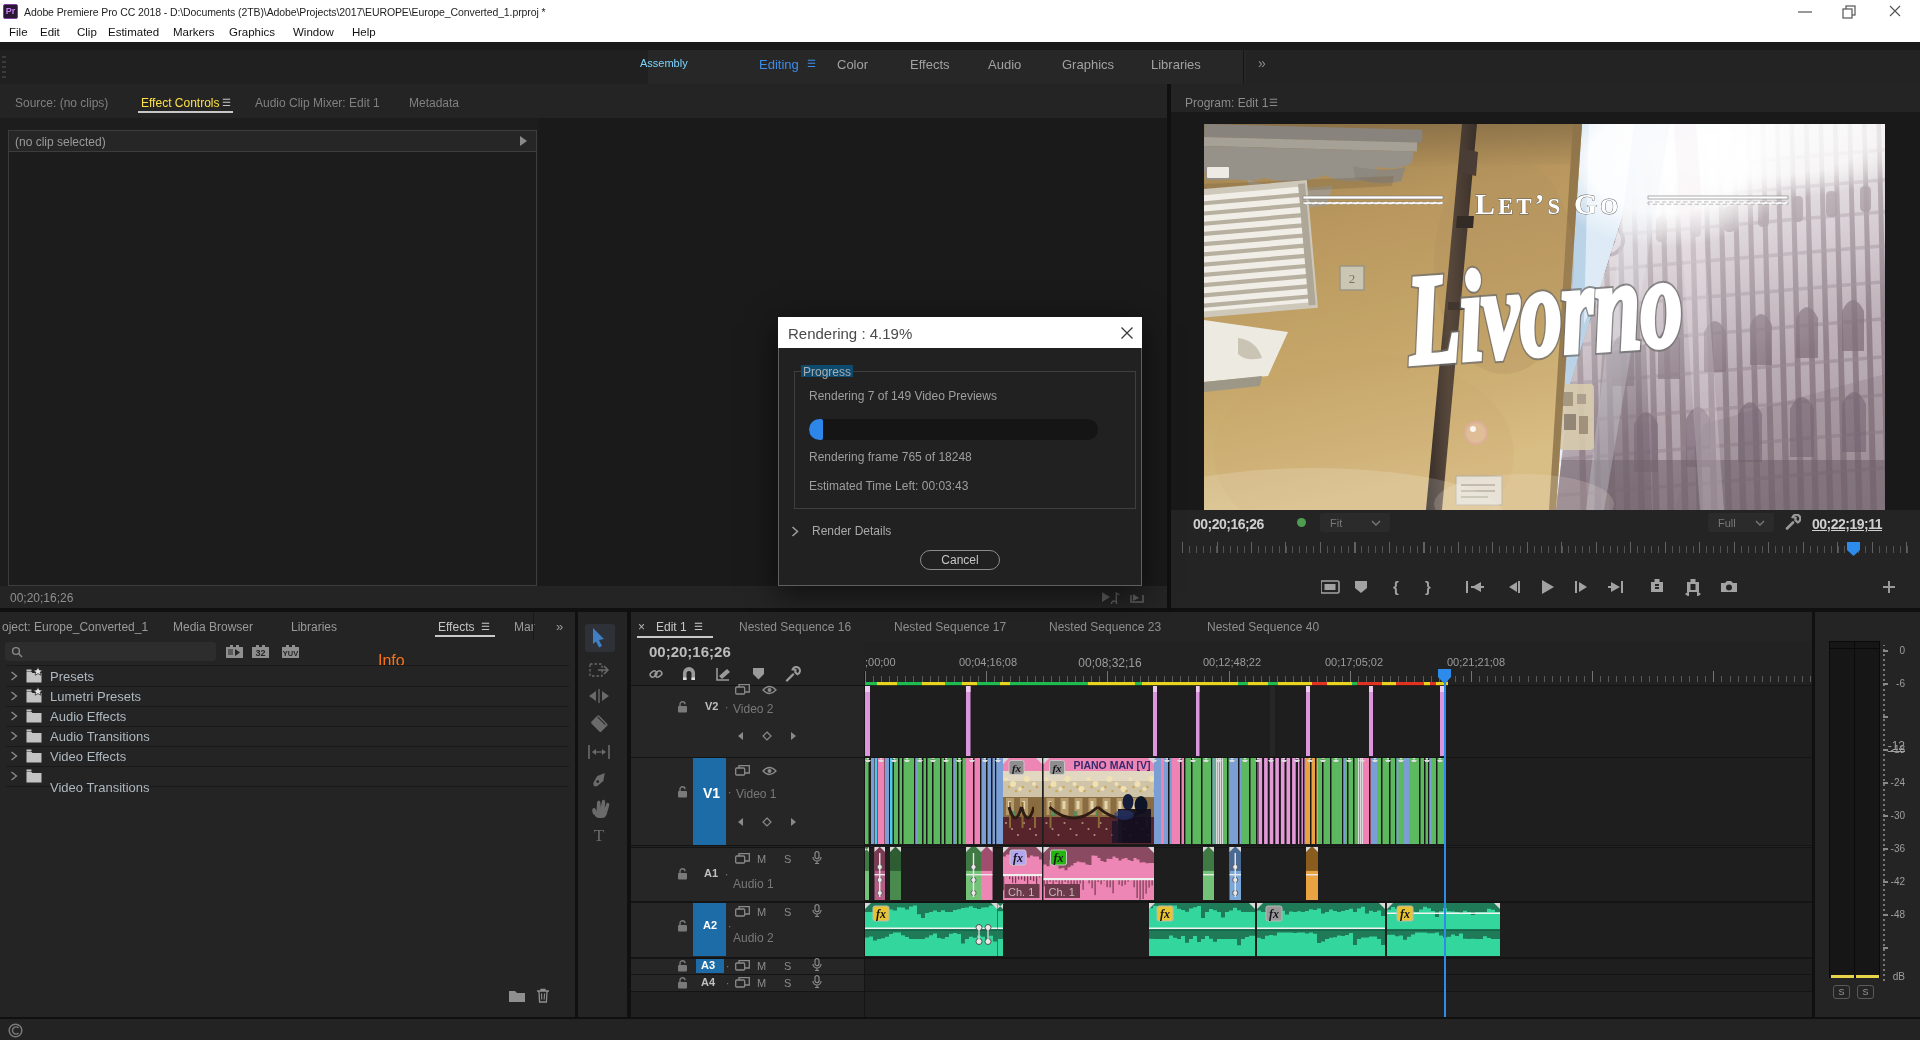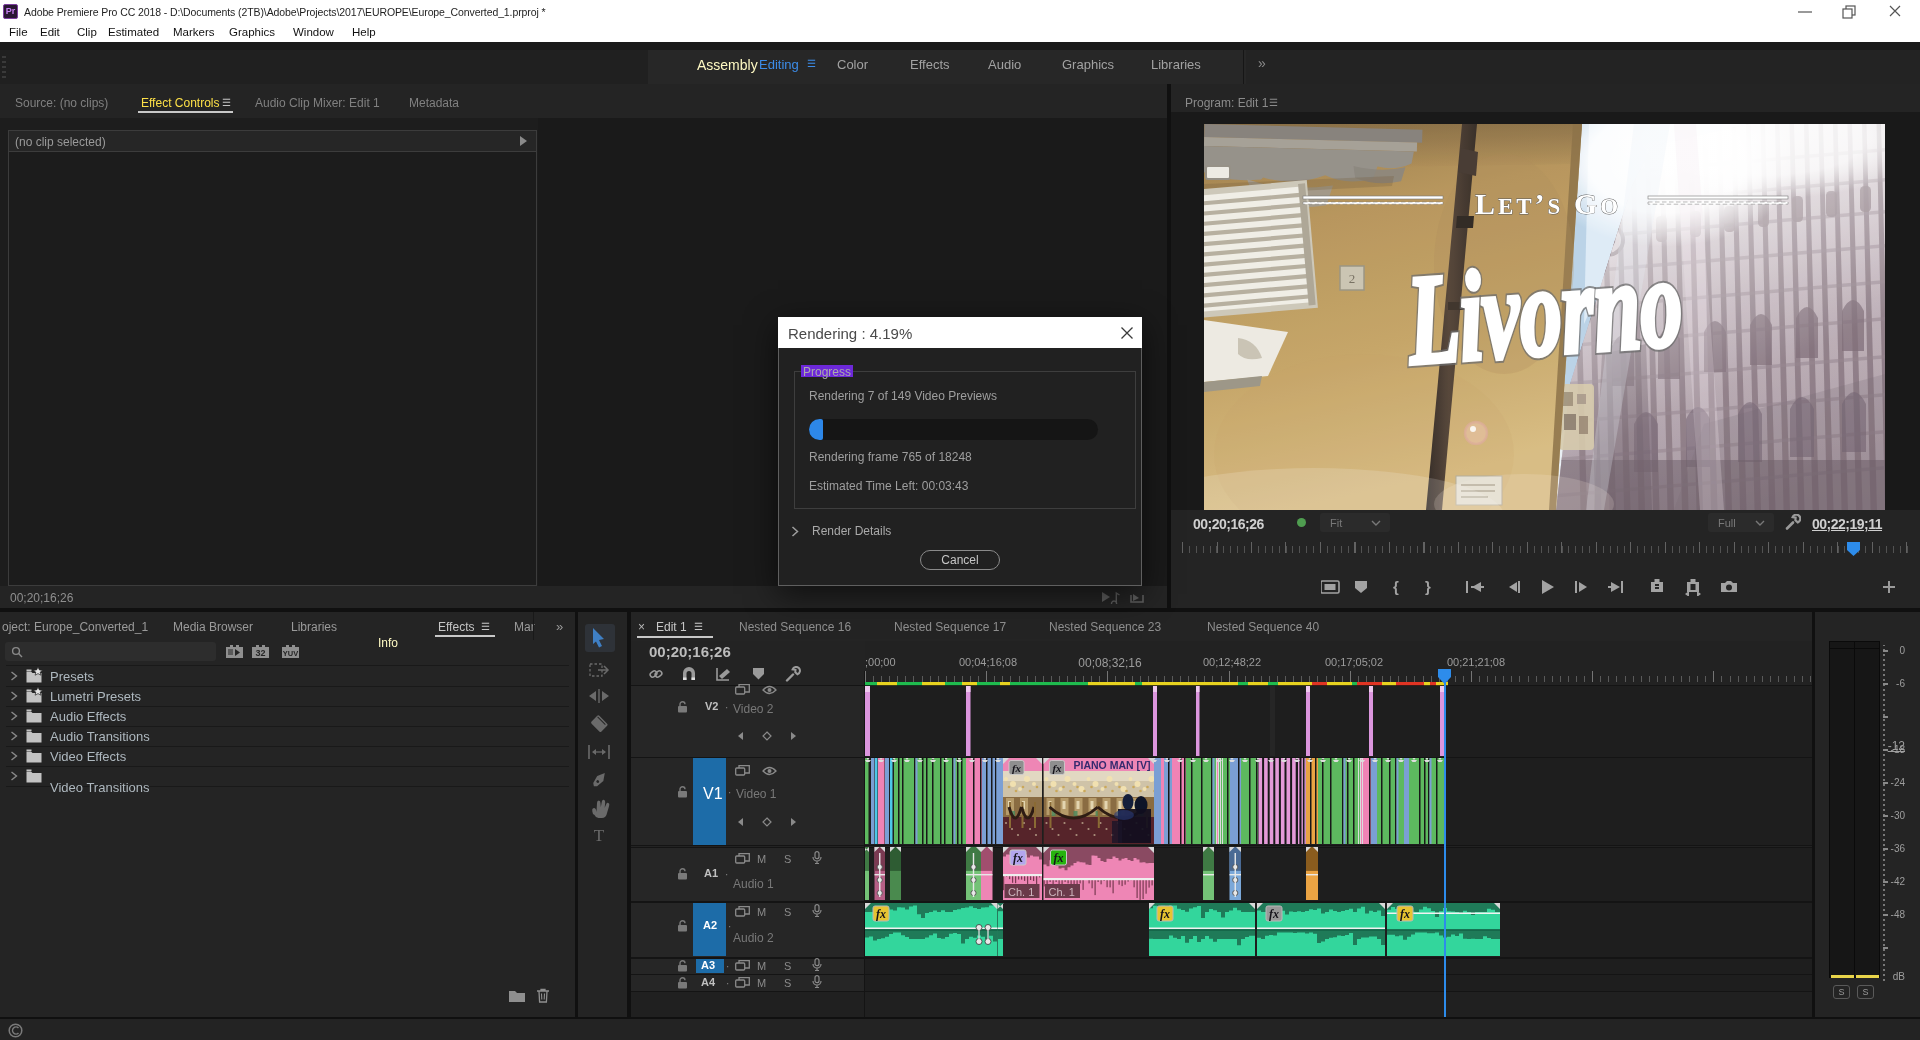--- a/index.html
+++ b/index.html
@@ -20,21 +20,21 @@
 <div style="left:77px;top:26px;font-size:11.5px;color:#111111;white-space:nowrap;">Clip</div>
 <div style="left:108px;top:26px;font-size:11.5px;color:#111111;white-space:nowrap;">Estimated</div>
 <div style="left:173px;top:26px;font-size:11.5px;color:#111111;white-space:nowrap;">Markers</div>
 <div style="left:229px;top:26px;font-size:11.5px;color:#111111;white-space:nowrap;">Graphics</div>
 <div style="left:293px;top:26px;font-size:11.5px;color:#111111;white-space:nowrap;">Window</div>
 <div style="left:352px;top:26px;font-size:11.5px;color:#111111;white-space:nowrap;">Help</div>
 <div style="left:0px;top:42px;width:1920px;height:42px;background:#272727;"></div>
 <div style="left:0px;top:42px;width:1920px;height:8px;background:#1a1a1a;"></div>
 <div style="left:0px;top:50px;width:648px;height:34px;background:#202020;"></div>
 <div style="left:1246px;top:50px;width:674px;height:34px;background:#232323;"></div>
-<div style="left:697px;top:57px;font-size:14px;color:#fef9c3;white-space:nowrap;">Assembly</div>
+<div style="left:640px;top:57px;font-size:11px;color:#7dd3fc;white-space:nowrap;">Assembly</div>
 <div style="left:759px;top:57px;font-size:13px;color:#3c8ce8;white-space:nowrap;">Editing</div>
 <div style="left:837px;top:57px;font-size:13px;color:#a2a2a2;white-space:nowrap;">Color</div>
 <div style="left:910px;top:57px;font-size:13px;color:#a2a2a2;white-space:nowrap;">Effects</div>
 <div style="left:988px;top:57px;font-size:13px;color:#a2a2a2;white-space:nowrap;">Audio</div>
 <div style="left:1062px;top:57px;font-size:13px;color:#a2a2a2;white-space:nowrap;">Graphics</div>
 <div style="left:1151px;top:57px;font-size:13px;color:#a2a2a2;white-space:nowrap;">Libraries</div>
 <div style="left:807px;top:58px;font-size:10px;color:#3c8ce8;white-space:nowrap;">☰</div>
 <div style="left:1243px;top:50px;width:1px;height:34px;background:#161616;"></div>
 <div style="left:1258px;top:55px;font-size:14px;color:#8a8a8a;white-space:nowrap;">»</div>
 <div style="left:2px;top:54px;width:4px;height:24px;background:repeating-linear-gradient(0deg,#3a3a3a 0 2px,transparent 2px 5px);"></div>
@@ -281,21 +281,21 @@
     <path d="M400 5 L404 5 L406 3 L410 3 L412 5 L416 5 L416 14 L400 14 Z"></path>
     <circle cx="408" cy="9.5" r="3" fill="#242424"></circle>
   </svg>
 <svg style="left:1882px;top:580px" width="14" height="14" viewBox="0 0 14 14">
     <path d="M7 1 L7 13 M1 7 L13 7" stroke="#9a9a9a" stroke-width="2"></path>
   </svg>
 <div style="left:0px;top:612px;width:575px;height:405px;background:#242424;"></div>
 <div style="left:2px;top:620px;font-size:12px;color:#9a9a9a;white-space:nowrap;">oject: Europe_Converted_1</div>
 <div style="left:173px;top:620px;font-size:12px;color:#9a9a9a;white-space:nowrap;">Media Browser</div>
 <div style="left:291px;top:620px;font-size:12px;color:#9a9a9a;white-space:nowrap;">Libraries</div>
-<div style="left:378px;top:636px;font-size:12px;color:#fef9c3;white-space:nowrap;">Info</div>
+<div style="left:378px;top:652px;font-size:16px;color:#f97316;white-space:nowrap;">Info</div>
 <div style="left:438px;top:620px;font-size:12px;color:#c6c6c6;white-space:nowrap;">Effects</div>
 <div style="left:435px;top:635px;width:60px;height:2px;background:#c8c8c8;"></div>
 <div style="left:481px;top:621px;font-size:10px;color:#c6c6c6;white-space:nowrap;">☰</div>
 <div style="left:514px;top:620px;font-size:12px;color:#9a9a9a;white-space:nowrap;">Mar</div>
 <div style="left:533px;top:612px;width:1px;height:28px;background:#191919;"></div>
 <div style="left:556px;top:619px;font-size:13px;color:#9a9a9a;white-space:nowrap;">»</div>
 <div style="left:5px;top:642px;width:211px;height:19px;background:#2d2d2d;border-radius:3px;"></div>
 <svg style="left:11px;top:646px" width="12" height="12" viewBox="0 0 12 12">
     <circle cx="5" cy="5" r="3.4" fill="none" stroke="#8a8a8a" stroke-width="1.4"></circle>
     <line x1="7.6" y1="7.6" x2="11" y2="11" stroke="#8a8a8a" stroke-width="1.4"></line>
@@ -475,21 +475,21 @@
 <svg style="left:736px;top:731px" width="62" height="10" viewBox="0 0 62 10">
     <path d="M7 1 L2 5 L7 9 Z" fill="#8a8a8a"></path>
     <path d="M31 1 L35 5 L31 9 L27 5 Z" fill="none" stroke="#8a8a8a" stroke-width="1.2"></path>
     <path d="M55 1 L60 5 L55 9 Z" fill="#8a8a8a"></path>
   </svg>
 <div style="left:693px;top:758px;width:33px;height:87px;background:#1d6ca8;"></div>
 <svg style="left:677px;top:786px" width="11" height="12" viewBox="0 0 11 12">
     <rect x="1" y="5" width="9" height="6.5" rx="1" fill="#7a7a7a"></rect>
     <path d="M3 5 L3 3.2 a2.5 2.5 0 0 1 5 0" fill="none" stroke="#7a7a7a" stroke-width="1.4"></path>
   </svg>
-<div style="left:703px;top:785px;font-size:16px;color:#ffffff;white-space:nowrap;font-weight:normal;">V1</div>
+<div style="left:703px;top:785px;font-size:14px;color:#ffffff;white-space:nowrap;font-weight:bold;">V1</div>
 <div style="left:728px;top:787px;font-size:10px;color:#888;white-space:nowrap;">·</div>
 <div style="left:736px;top:787px;font-size:12px;color:#787878;white-space:nowrap;">Video 1</div>
 <svg style="left:735px;top:765px" width="15" height="11" viewBox="0 0 15 11">
     <rect x="0.7" y="3" width="9" height="7" rx="1" fill="none" stroke="#8a8a8a" stroke-width="1.3"></rect>
     <path d="M4 3 L4 0.7 L14.3 0.7 L14.3 8 L10 8" fill="none" stroke="#8a8a8a" stroke-width="1.3"></path>
   </svg>
 <svg style="left:762px;top:766px" width="15" height="10" viewBox="0 0 15 10">
     <path d="M1 5 Q7.5 -2 14 5 Q7.5 12 1 5 Z" fill="none" stroke="#8a8a8a" stroke-width="1.3"></path>
     <circle cx="7.5" cy="5" r="2" fill="#8a8a8a"></circle>
   </svg>
@@ -1038,21 +1038,21 @@
     <circle cx="7.5" cy="7.5" r="6.3" fill="none" stroke="#7a7a7a" stroke-width="1.5"></circle>
     <path d="M10.5 5 a3.5 3.5 0 1 0 0 5" fill="none" stroke="#7a7a7a" stroke-width="1.5"></path>
   </svg>
 <div style="left:778px;top:317px;width:364px;height:269px;background:#212121;border:1px solid #5f5f5f;box-shadow:0 8px 30px rgba(0,0,0,0.6);"></div>
 <div style="left:778px;top:317px;width:364px;height:31px;background:#ffffff;"></div>
 <div style="left:788px;top:325px;font-size:15px;color:#4a4a4a;white-space:nowrap;">Rendering : 4.19%</div>
 <svg style="left:1120px;top:326px" width="14" height="14" viewBox="0 0 14 14">
     <path d="M1.5 1.5 L12.5 12.5 M12.5 1.5 L1.5 12.5" stroke="#3a3a3a" stroke-width="1.3"></path>
   </svg>
 <div style="left:794px;top:371px;width:342px;height:138px;border:1px solid #3e3e3e;"></div>
-<div style="left:801px;top:365px;width:52px;height:12px;background:#6d28d9;color:#ababab;font-size:12px;text-align:center;">Progress</div>
+<div style="left:801px;top:365px;width:52px;height:12px;background:#0c4a6e;color:#ababab;font-size:12px;text-align:center;">Progress</div>
 <div style="left:809px;top:389px;font-size:12px;color:#9e9e9e;white-space:nowrap;">Rendering 7 of 149 Video Previews</div>
 <div style="left:809px;top:419px;width:289px;height:21px;background:#151515;border-radius:10.5px;"></div>
 <div style="left:809px;top:419px;width:14px;height:21px;background:#2d87e8;border-radius:10.5px 2px 2px 10.5px;"></div>
 <div style="left:809px;top:450px;font-size:12px;color:#9e9e9e;white-space:nowrap;">Rendering frame 765 of 18248</div>
 <div style="left:809px;top:479px;font-size:12px;color:#9e9e9e;white-space:nowrap;">Estimated Time Left: 00:03:43</div>
 <svg style="left:791px;top:526px" width="8" height="11" viewBox="0 0 8 11">
     <path d="M1.5 1 L6.5 5.5 L1.5 10" stroke="#9e9e9e" stroke-width="1.5" fill="none"></path>
   </svg>
 <div style="left:812px;top:524px;font-size:12px;color:#aaaaaa;white-space:nowrap;">Render Details</div>
 <div style="left:920px;top:550px;width:80px;height:20px;border:1px solid #8a8a8a;border-radius:10px;color:#c6c6c6;font-size:12px;text-align:center;line-height:18px;">Cancel</div>

